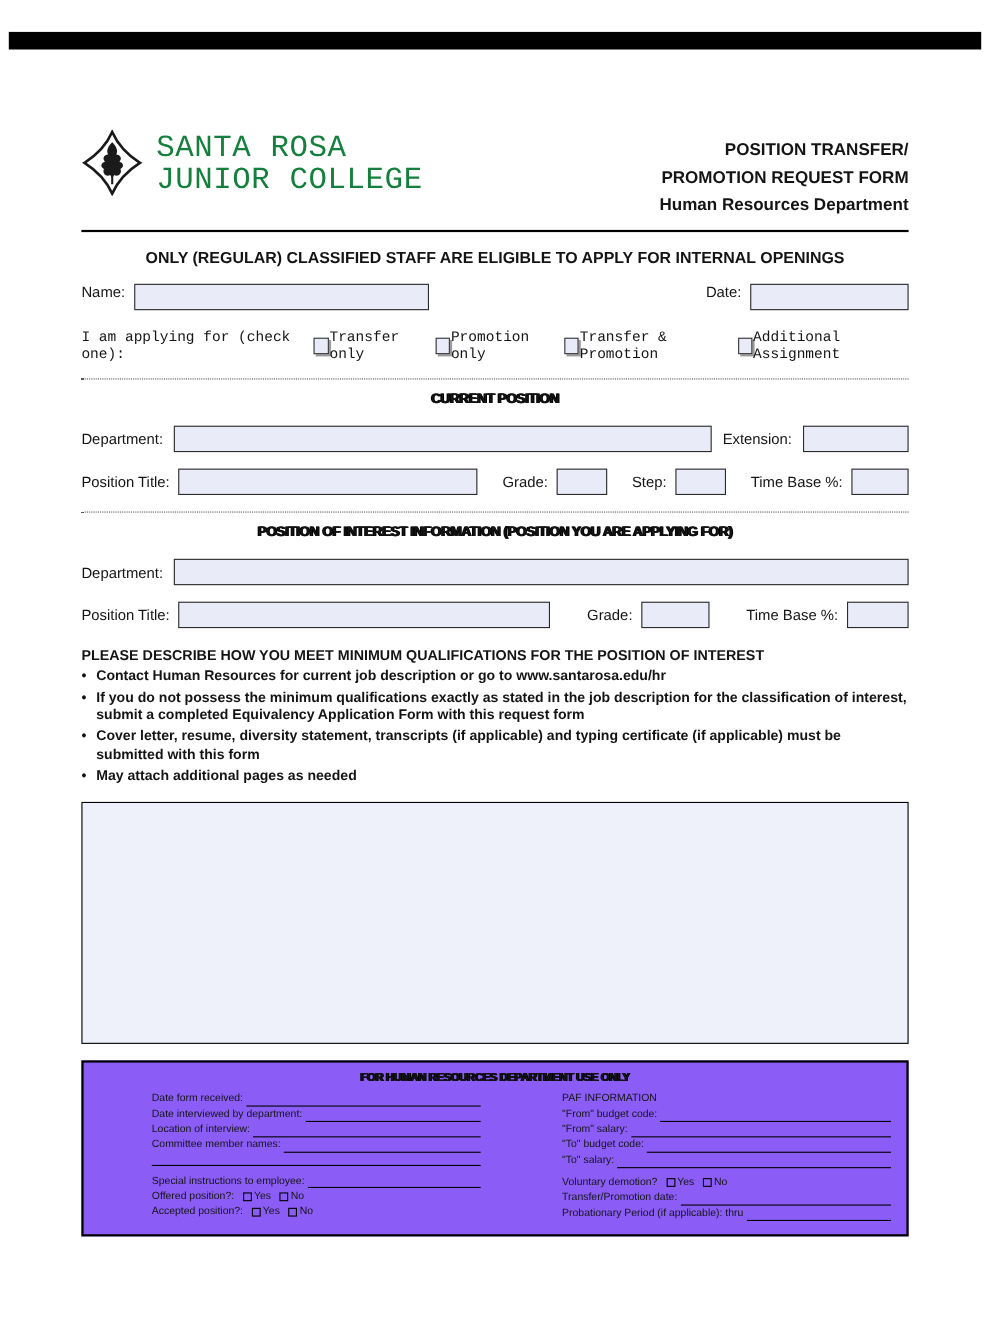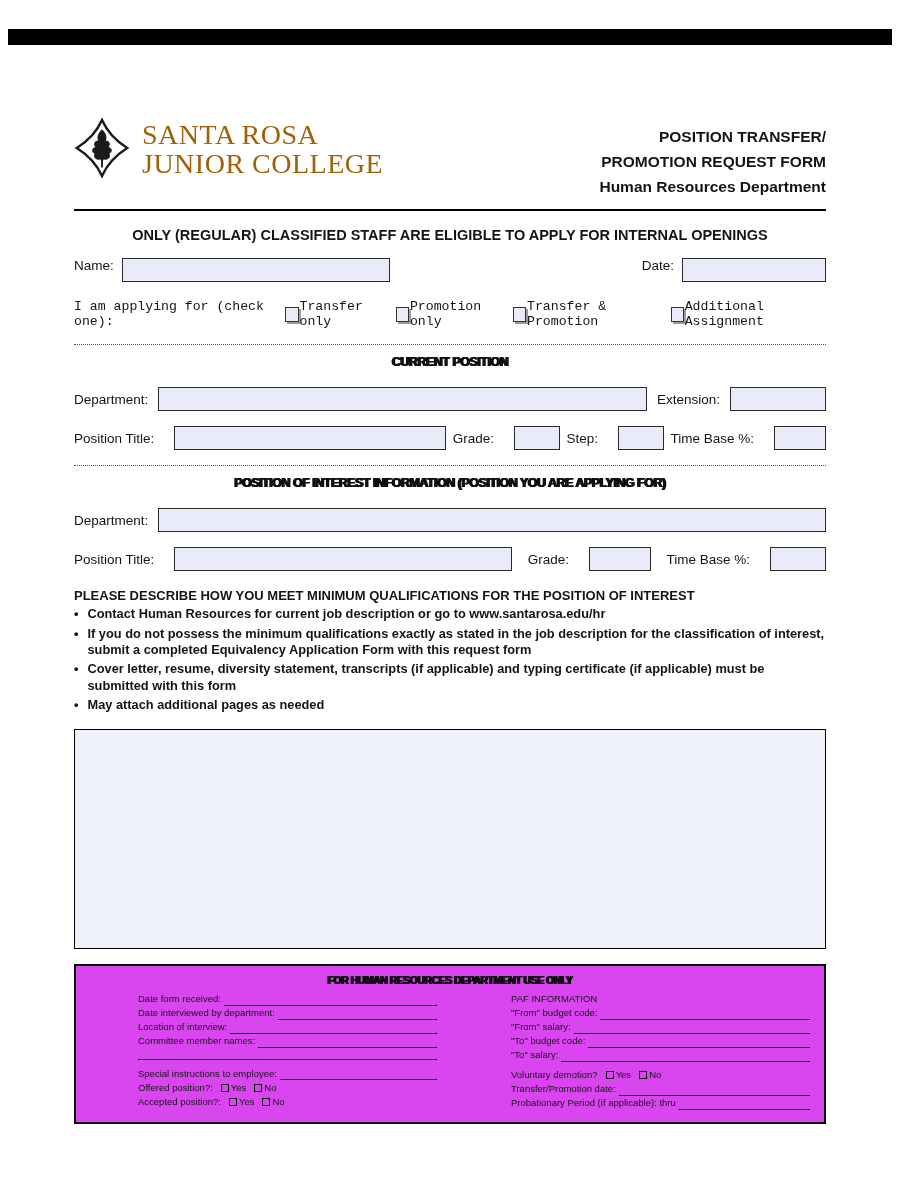--- a/index.html
+++ b/index.html
@@ -6,21 +6,21 @@
   body {
     width:900px; height:1200px; background:#ffffff; position:relative;
     font-family:"Liberation Sans", sans-serif; color:#141414; overflow:hidden;
   }
   .top-bar { position:absolute; top:29px; left:8px; right:8px; height:16px; background:#000; }
   .content { padding:118px 74px 0 74px; }
 
   
   .header-row { display:flex; justify-content:space-between; align-items:flex-start; }
   .logo { display:flex; align-items:center; gap:12px; }
-  .logo-text { font-family:Liberation Serif, serif; font-size:28px; line-height:1.02; letter-spacing:0.5px; color:#a16207; }
+  .logo-text { font-family:Liberation Mono, monospace; font-size:28px; line-height:1.02; letter-spacing:0.5px; color:#15803d; }
   .header-title { text-align:right; font-weight:bold; font-size:15.5px; line-height:1.62; padding-top:6px; }
   .rule { border-bottom:2px solid #000; margin-top:10px; }
 
   .eligibility { text-align:center; font-weight:bold; font-size:14.5px; margin-top:16px; }
 
   .label { font-size:13.5px; white-space:nowrap; }
   .field-box { background:#e9ecf8; border:1.5px solid #2a2a2a; height:24px; box-sizing:border-box; }
 
   .name-row { display:flex; align-items:flex-start; margin-top:15px; }
   .name-input { width:268px; margin-left:8px; }
@@ -31,32 +31,32 @@
   .check-opt { display:flex; align-items:center; gap:1px; }
   .checkbox { width:15px; height:15px; background:#e9ecf8; border:1.5px solid #333; box-shadow:2px 2px 0 #9a9a9a; box-sizing:border-box; }
 
   .dotted { border-top:1.5px dotted #555; margin-top:15px; }
 
   .section-title { text-align:center; font-size:12.5px; margin-top:10px; }
   .smudged { font-weight:bold; filter:blur(0.7px); text-shadow:0.8px 0 0 #000, -0.8px 0 0 #000; letter-spacing:-0.5px; }
 
   .form-row { display:flex; align-items:center; margin-top:18px; }
   .form-row.gap-top { margin-top:15px; }
-  .pair { display:flex; align-items:center; gap:20px; }
+  .pair { display:flex; align-items:center; gap:8px; }
   .grow { flex:1; margin:0 10px; }
   .spread { justify-content:space-between; }
 
   .qual-heading { font-weight:bold; font-size:13px; margin-top:17px; }
   .bullets { margin-top:3px; }
   .bullet { display:flex; gap:9px; font-weight:bold; font-size:12.8px; line-height:1.28; margin-top:3px; }
   .bullet .dot { flex:none; }
 
   .desc-box { margin-top:15px; height:220px; background:#eef1f9; border:1.5px solid #000; box-sizing:border-box; }
 
-  .hr-box { margin-top:15px; background:#d946ef; border:2px solid #000; padding:8px 14px 12px 14px; box-sizing:border-box; }
+  .hr-box { margin-top:15px; background:#8b5cf6; border:2px solid #000; padding:8px 14px 12px 14px; box-sizing:border-box; }
   .hr-title { text-align:center; font-size:10.5px; }
   .hr-cols { display:flex; gap:26px; margin-top:6px; }
   .hr-col { flex:1; font-size:9.5px; min-width:0; }
   .hr-row { display:flex; align-items:flex-end; line-height:12.5px; margin-top:1.5px; }
   .hr-row .lbl { white-space:nowrap;padding-left:48px; }
   .hr-line { flex:1; border-bottom:1px solid #000; margin-left:3px; height:10px; }
   .hr-spacer { height:6px; }
   .mini-box { display:inline-block; width:8px; height:8px; border:1px solid #000; background:transparent; margin:0 2px 0 8px; box-sizing:border-box; }
   .yn { display:flex; align-items:center; }
 </style>

